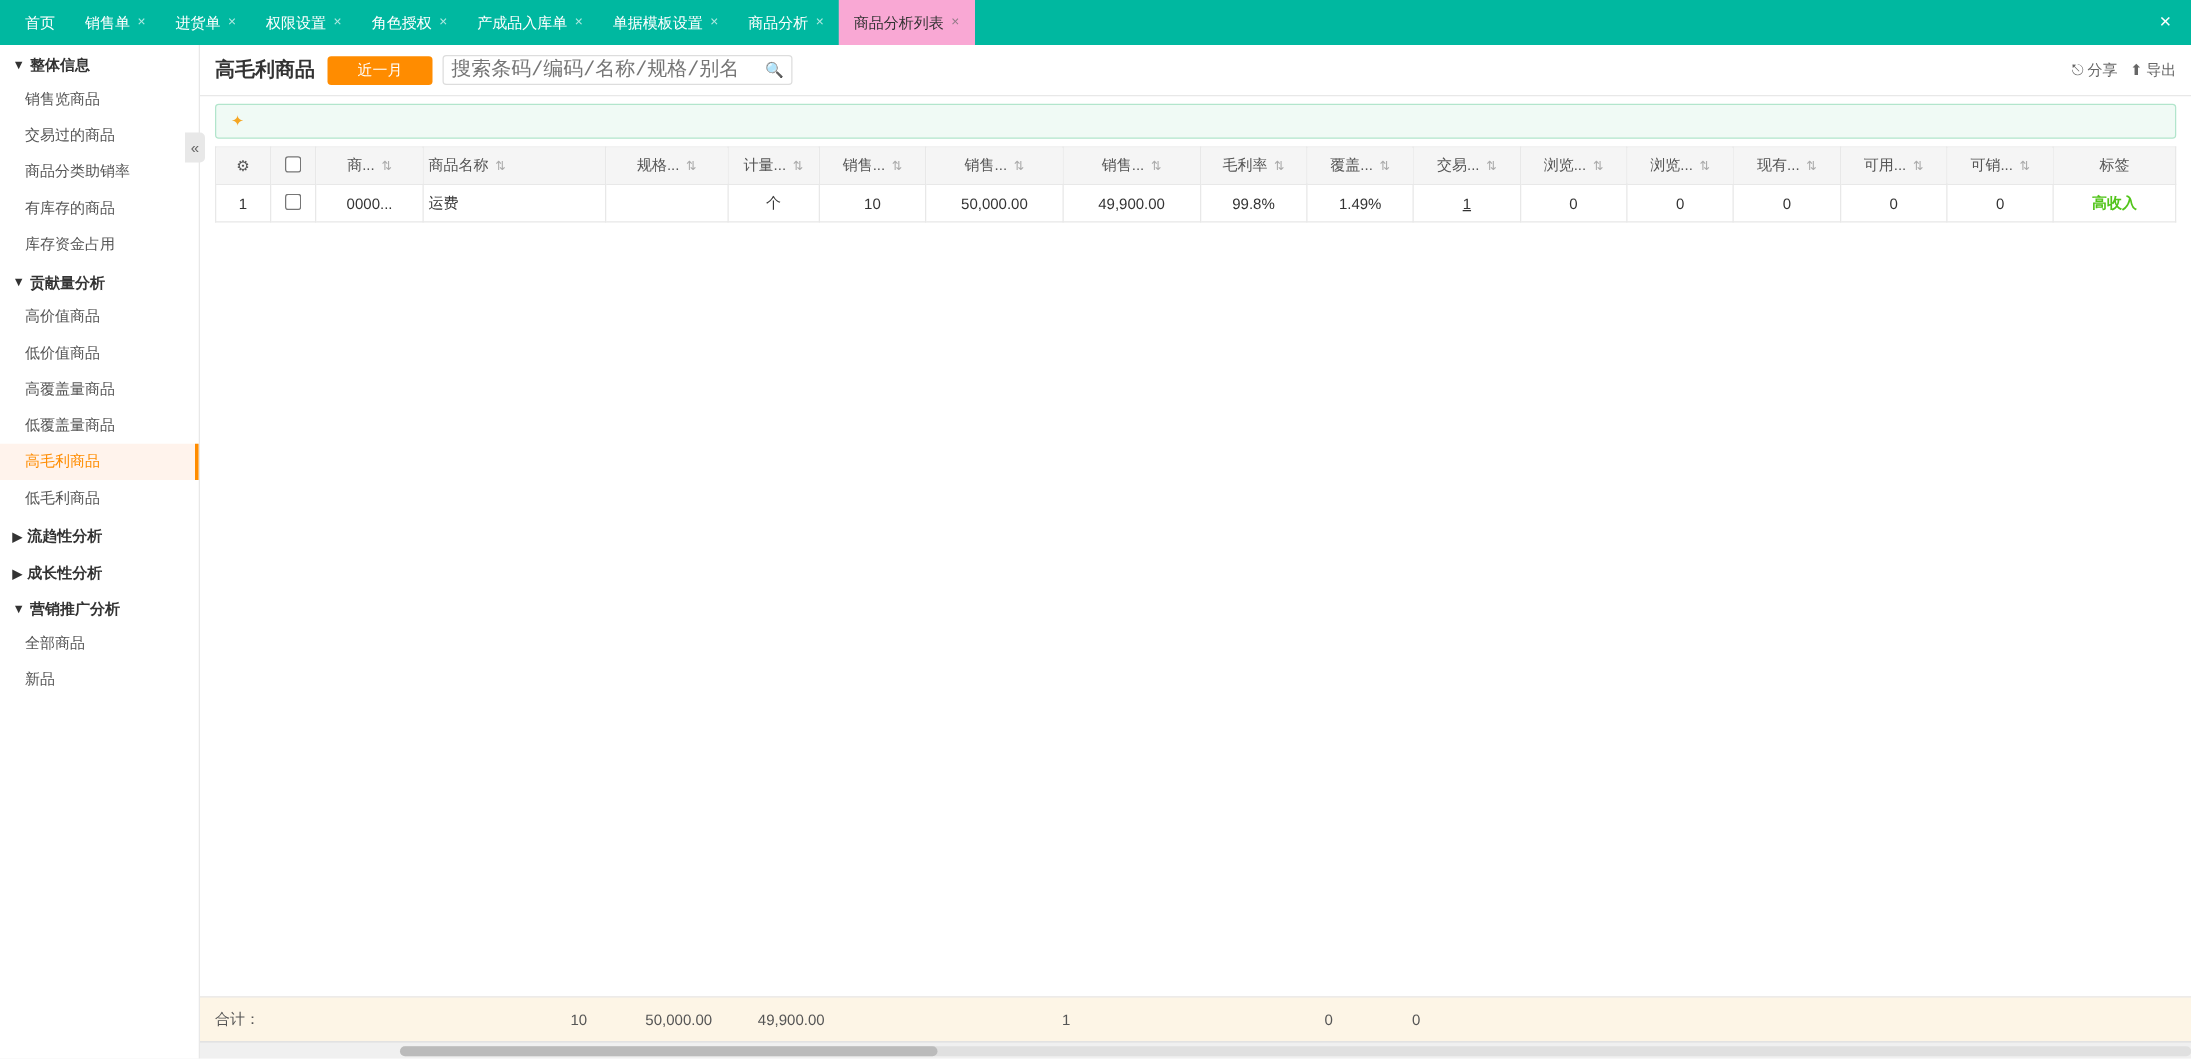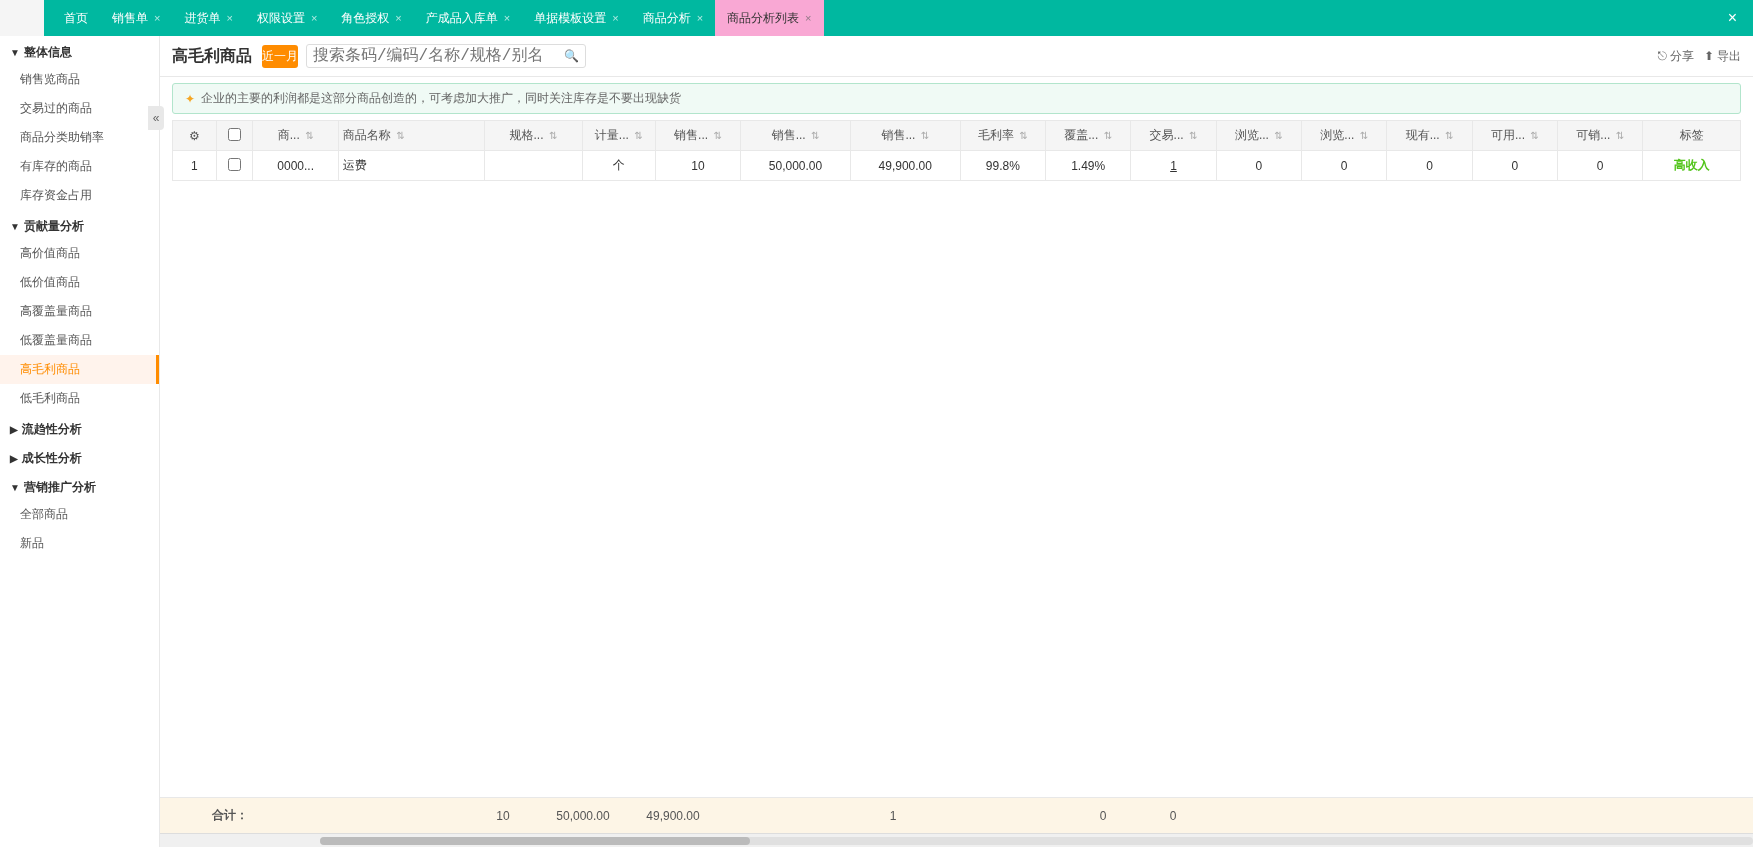--- a/index.html
+++ b/index.html
@@ -6,21 +6,20 @@
     body { background: #f5f5f5; overflow: hidden; height: 847px; display: flex; flex-direction: column; }
 
     
     .top-nav {
       background: #00b8a0;
       display: flex;
       align-items: center;
       height: 36px;
       padding: 0 8px;
       flex-shrink: 0;
-      margin-left: 44px;
     }
     .top-nav .nav-item {
       color: #fff;
       padding: 0 12px;
       height: 36px;
       display: flex;
       align-items: center;
       cursor: pointer;
       white-space: nowrap;
       font-size: 13px;
@@ -118,21 +117,21 @@
       font-size: 16px;
       font-weight: bold;
       color: #333;
       margin-right: 10px;
     }
     .filter-btn {
       background: #ff8c00;
       color: #fff;
       border: none;
       border-radius: 3px;
-      padding: 3px 0;
+      padding: 3px 24px;
       cursor: pointer;
       font-size: 12px;
       margin-right: 8px;
     }
     .search-box {
       display: flex;
       align-items: center;
       border: 1px solid #ddd;
       border-radius: 3px;
       padding: 2px 6px;
@@ -237,21 +236,21 @@
       background: #fdf5e6;
       border-top: 1px solid #e8e8e8;
       display: flex;
       align-items: center;
       padding: 6px 12px;
       flex-shrink: 0;
       font-size: 12px;
       color: #555;
       min-height: 36px;
     }
-    .footer-label { font-weight: bold; margin-right: 20px; margin-left: 40px; }
+    .footer-label { font-weight: normal; margin-right: 20px; }
     .footer-cells {
       display: flex;
       flex: 1;
       overflow: hidden;
     }
 
     
     .scroll-bar-container {
       height: 14px;
       background: #f0f0f0;
@@ -408,21 +407,20 @@
         </div>
         <div class="header-action-btn">
           <span>⬆</span>
           <span>导出</span>
         </div>
       </div>
     </div>
 
     <div class="info-banner">
       <span class="star-icon">✦</span>
-      <span>企业的主要的利润都是这部分商品创造的，可考虑加大推广，同时关注库存是不要出现缺货</span>
     </div>
 
     <div class="table-container">
       <table>
         <thead>
           <tr>
             <th class="col-num">⚙</th>
             <th class="col-check"><input type="checkbox" style=""></th>
             <th class="col-code">
               <span>商...</span>

